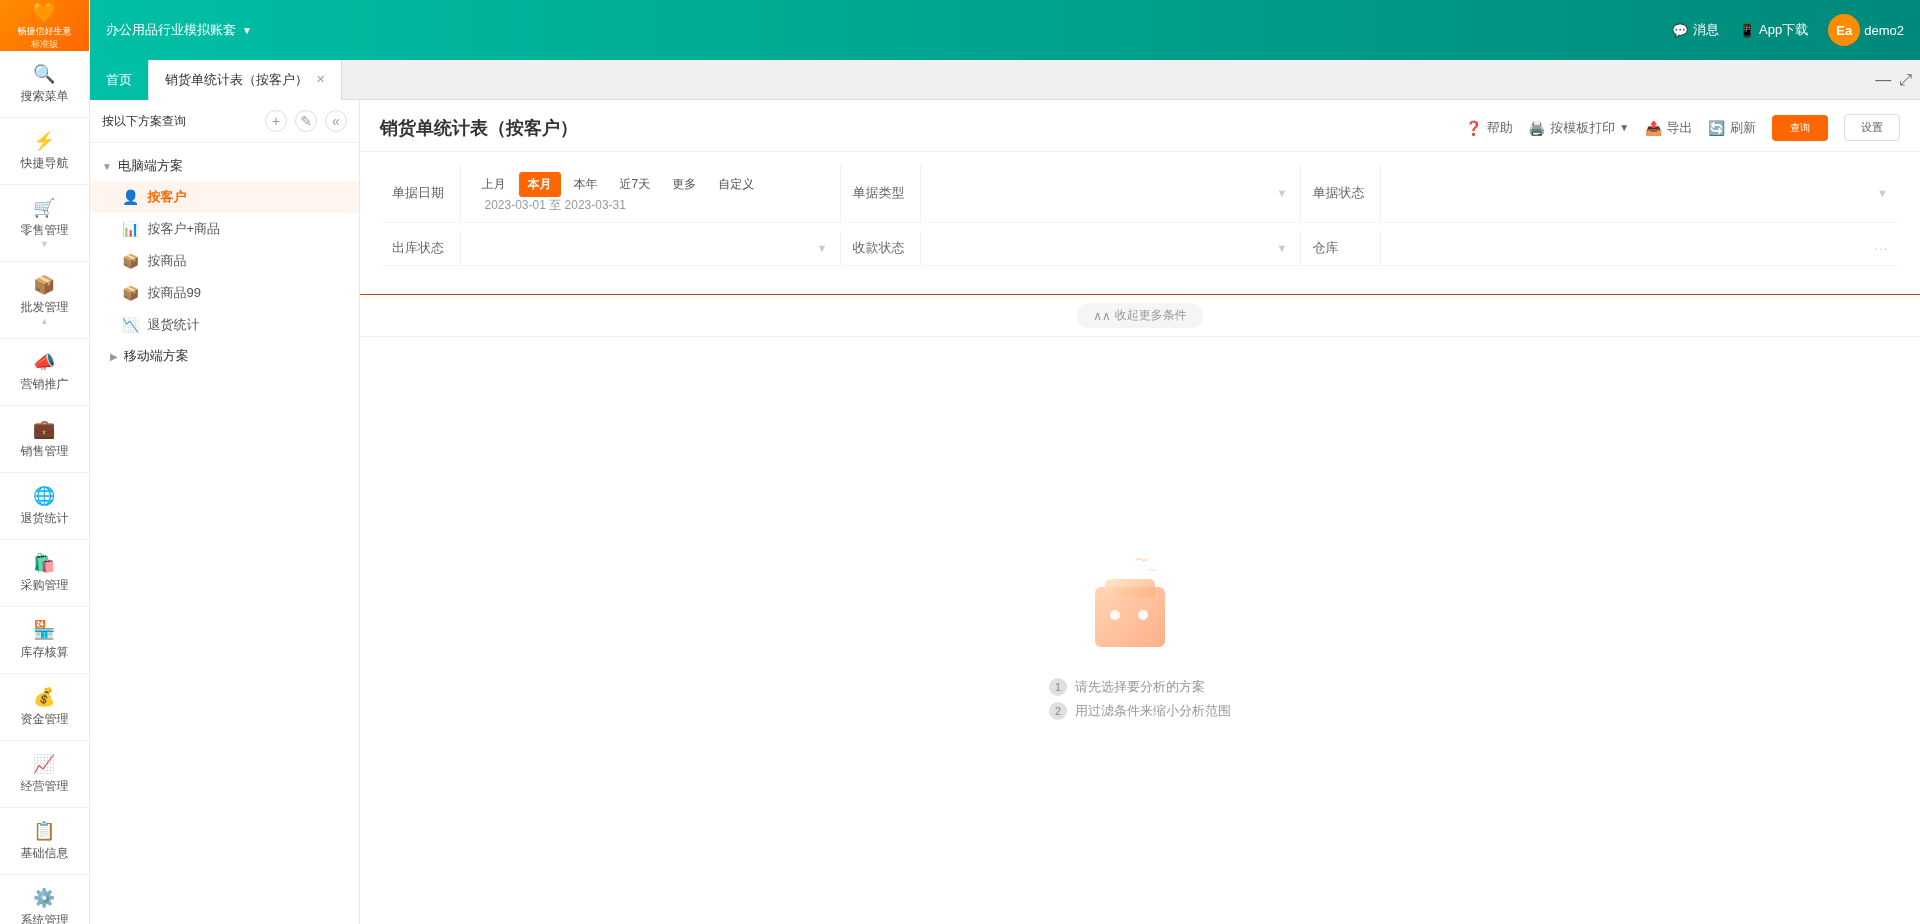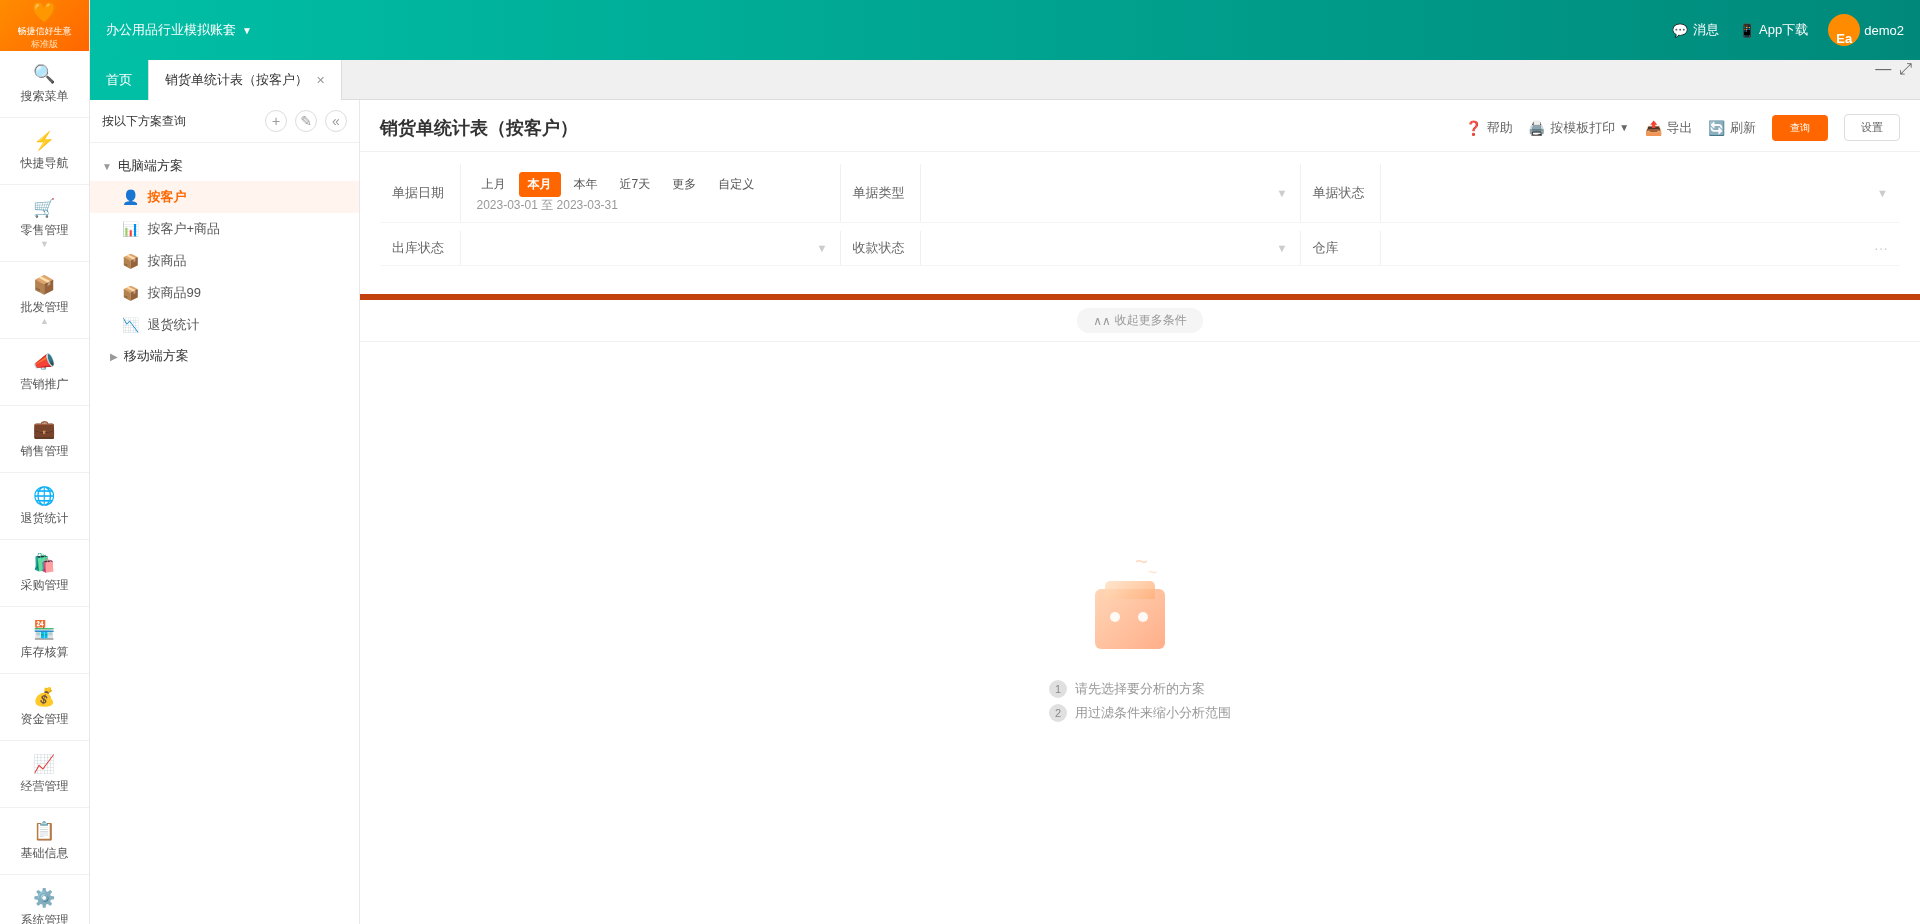--- a/index.html
+++ b/index.html
@@ -89,33 +89,33 @@
       font-size: 13px;
       cursor: pointer;
       color: #fff;
     }
     .user-avatar {
       width: 32px;
       height: 32px;
       border-radius: 50%;
       background: #ff8c00;
       display: flex;
-      align-items: flex-end;
+      align-items: center;
       justify-content: center;
       font-size: 13px;
       font-weight: bold;
       color: #fff;
     }
 
     
     .tabs-bar {
       height: 40px;
       background: #f0f0f0;
       display: flex;
-      align-items: flex-start;
+      align-items: center;
       border-bottom: 1px solid #ddd;
       flex-shrink: 0;
       padding: 0 0;
     }
     .tab {
       height: 40px;
       padding: 0 16px;
       display: flex;
       align-items: center;
       cursor: pointer;
@@ -270,21 +270,21 @@
       border: 1px solid #ddd;
       padding: 5px 16px;
       border-radius: 4px;
       cursor: pointer;
       font-size: 11px;
     }
 
     
     .filter-area {
       padding: 12px 20px;
-      border-bottom: 6px solid #c2410c;
+      border-bottom: 1px solid #c2410c;
       flex-shrink: 0;
     }
     .date-filter-btns {
       display: flex;
       align-items: center;
       gap: 4px;
     }
     .date-btn {
       padding: 3px 8px;
       font-size: 12px;
@@ -296,21 +296,21 @@
     }
     .date-btn.active {
       background: #ff6600;
       color: #fff;
       border-color: #ff6600;
       font-weight: bold;
     }
     .date-range-text {
       font-size: 12px;
       color: #999;
-      margin-left: 4px;
+      margin-left: 12px;
     }
     .filter-dots { color: #ccc; font-size: 14px; cursor: pointer; }
 
     
     .collapse-bar {
       display: flex;
       justify-content: center;
       align-items: center;
       padding: 8px;
       border-bottom: 1px solid #f0f0f0;

